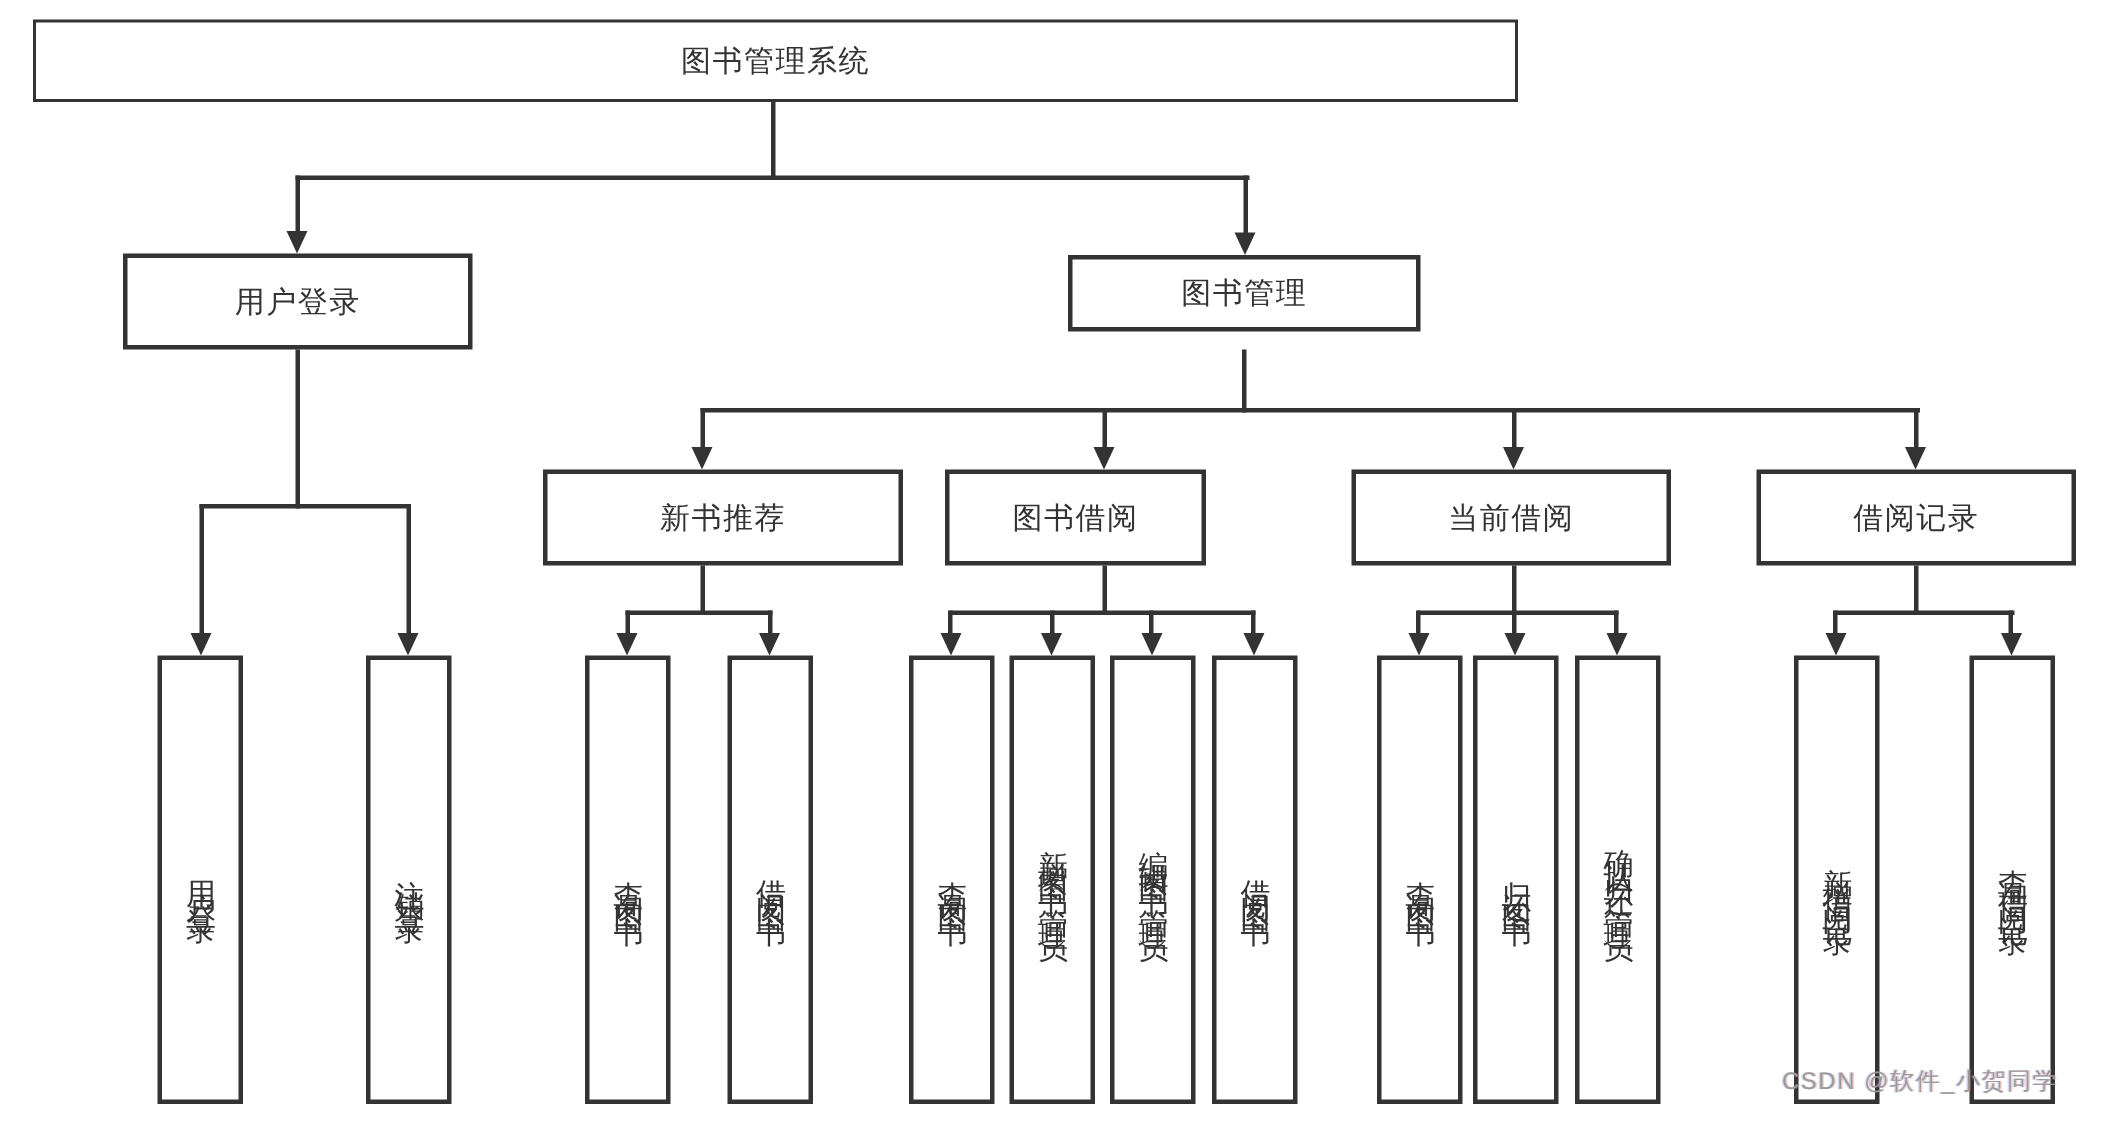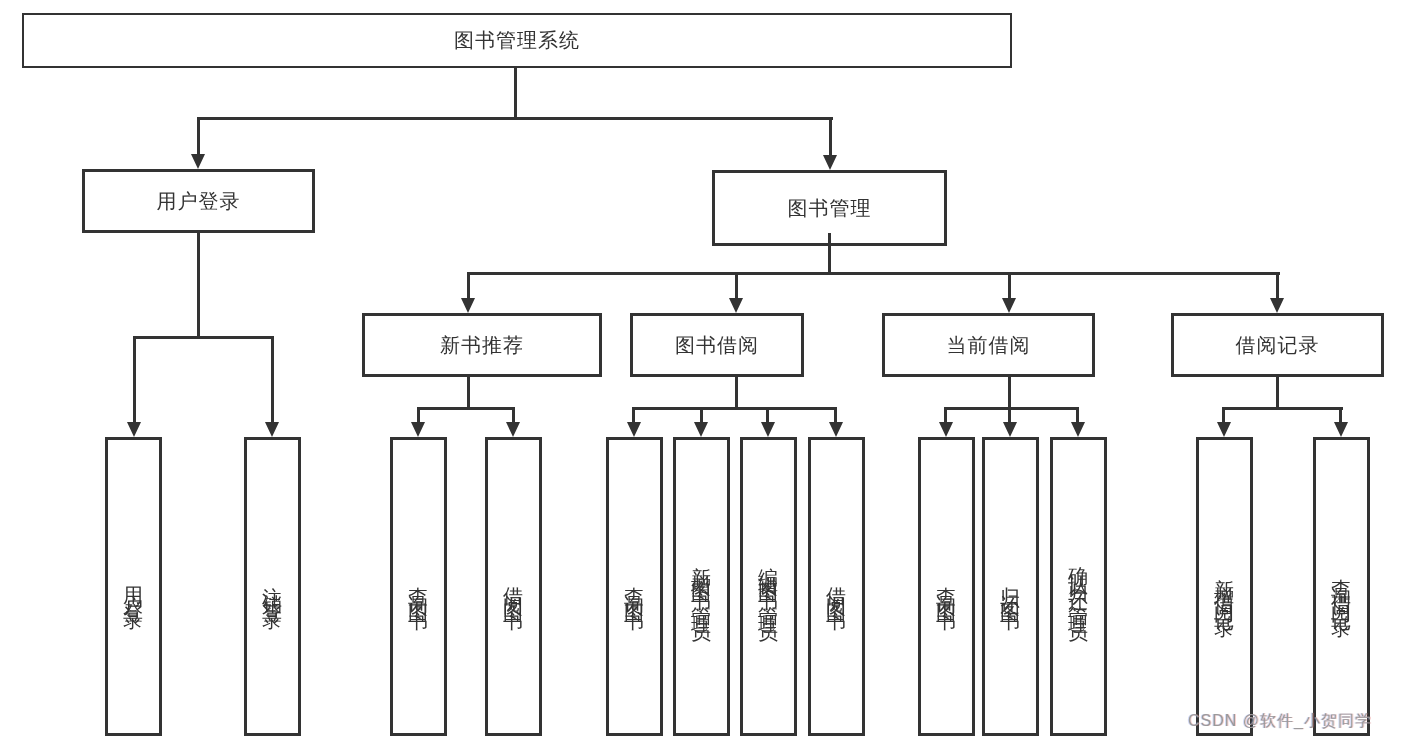--- a/index.html
+++ b/index.html
@@ -41,21 +41,21 @@
   <div class="node root" style="left:22px;top:13px;width:990px;height:55px;">图书管理系统</div>
 
   <div class="vline" style="left:514px;top:68px;height:52px;"></div>
   <div class="hline" style="left:197px;top:117px;width:636px;"></div>
   <div class="vline" style="left:197px;top:117px;height:38px;"></div>
   <div class="arrow" style="left:191px;top:154px;"></div>
   <div class="vline" style="left:829px;top:117px;height:39px;"></div>
   <div class="arrow" style="left:823px;top:155px;"></div>
 
   <div class="node" style="left:82px;top:169px;width:233px;height:64px;">用户登录</div>
-  <div class="node" style="left:712px;top:170px;width:235px;height:76px;">图书管理</div>
+  <div class="node" style="left:712px;top:170px;width:235px;height:51px;">图书管理</div>
 
   <div class="vline" style="left:197px;top:233px;height:106px;"></div>
   <div class="hline" style="left:133px;top:336px;width:141px;"></div>
   <div class="vline" style="left:133px;top:336px;height:87px;"></div>
   <div class="arrow" style="left:127px;top:422px;"></div>
   <div class="vline" style="left:271px;top:336px;height:87px;"></div>
   <div class="arrow" style="left:265px;top:422px;"></div>
 
   <div class="vline" style="left:828px;top:233px;height:42px;"></div>
   <div class="hline" style="left:467px;top:272px;width:813px;"></div>
@@ -63,21 +63,21 @@
   <div class="arrow" style="left:461px;top:298px;"></div>
   <div class="vline" style="left:735px;top:272px;height:27px;"></div>
   <div class="arrow" style="left:729px;top:298px;"></div>
   <div class="vline" style="left:1008px;top:272px;height:27px;"></div>
   <div class="arrow" style="left:1002px;top:298px;"></div>
   <div class="vline" style="left:1276px;top:272px;height:27px;"></div>
   <div class="arrow" style="left:1270px;top:298px;"></div>
 
   <div class="node" style="left:362px;top:313px;width:240px;height:64px;">新书推荐</div>
   <div class="node" style="left:630px;top:313px;width:174px;height:64px;">图书借阅</div>
-  <div class="node" style="left:882px;top:313px;width:213px;height:64px;">当前借阅</div>
+  <div class="node" style="left:901px;top:313px;width:213px;height:64px;">当前借阅</div>
   <div class="node" style="left:1171px;top:313px;width:213px;height:64px;">借阅记录</div>
 
   <div class="vline" style="left:467px;top:377px;height:32px;"></div>
   <div class="hline" style="left:417px;top:407px;width:98px;"></div>
   <div class="vline" style="left:417px;top:407px;height:16px;"></div>
   <div class="arrow" style="left:411px;top:422px;"></div>
   <div class="vline" style="left:512px;top:407px;height:16px;"></div>
   <div class="arrow" style="left:506px;top:422px;"></div>
 
   <div class="vline" style="left:735px;top:377px;height:32px;"></div>

